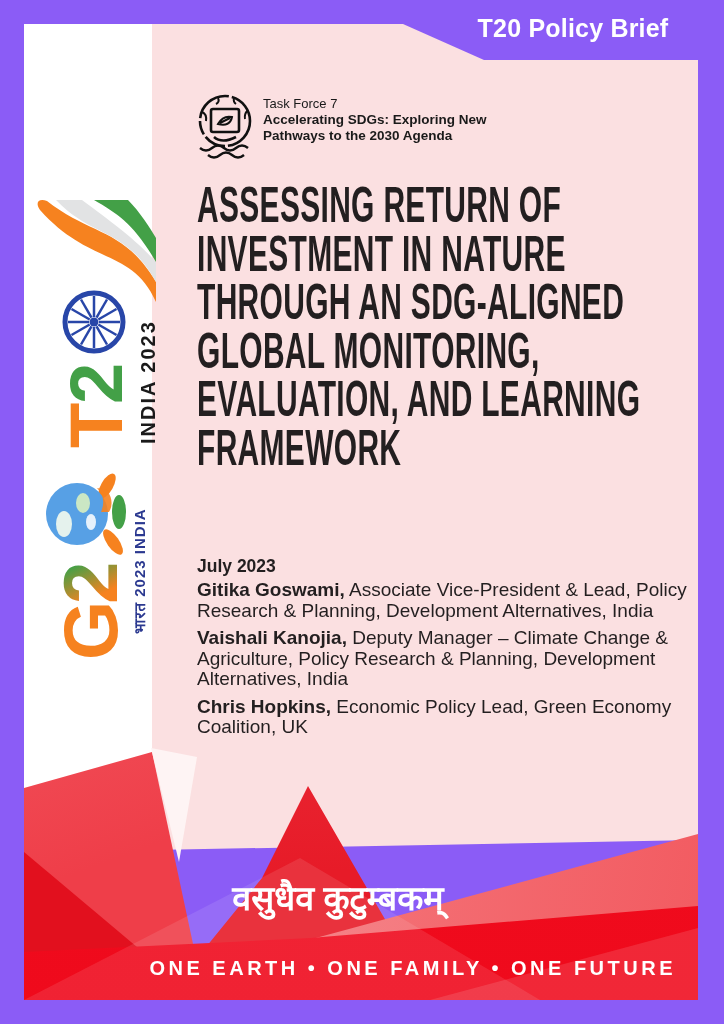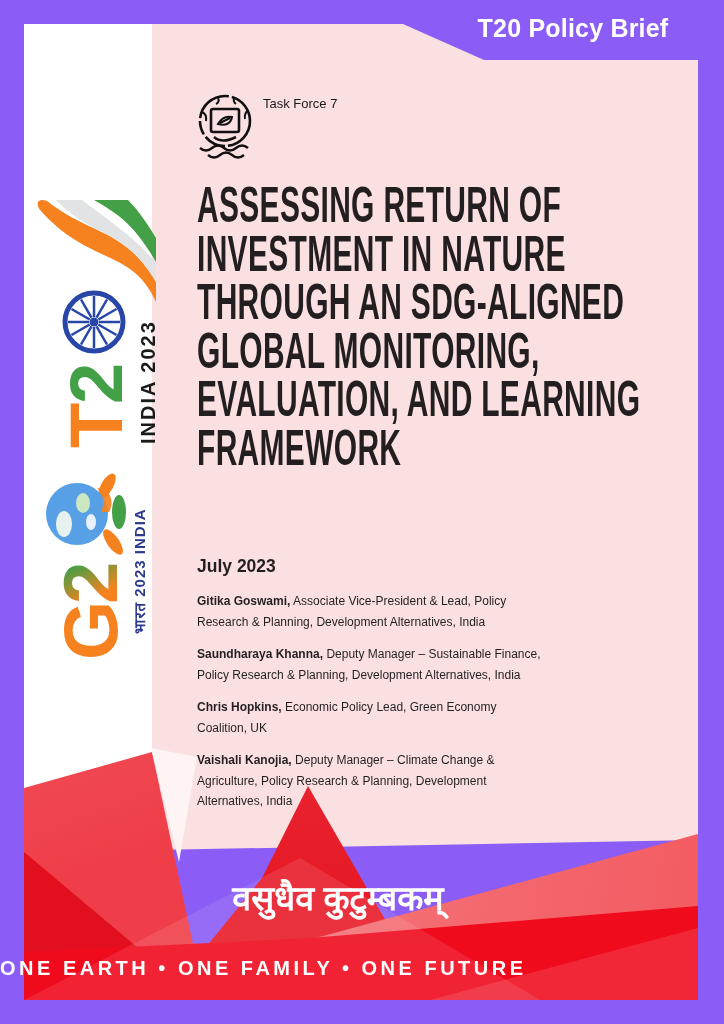--- a/index.html
+++ b/index.html
@@ -27,21 +27,21 @@
   
   .title { position:absolute; left:197px; top:181px; }
   .title-line {
     font-size:50px; font-weight:bold; line-height:48.5px; color:#231F20;
     white-space:nowrap; transform:scaleX(0.60); transform-origin:0 50%;
     letter-spacing:0.5px;
   }
   
   .pub-date { position:absolute; left:197px; top:556px; font-size:17.5px; font-weight:bold; color:#231F20; }
   .authors { position:absolute; left:197px; top:579px; width:492px; }
-  .authors p { margin:12px 0 7px 0; font-size:12px; line-height:20.5px; color:#231F20; white-space:pre-line; }
+  .authors p { margin:1px 0 7px 0; font-size:19px; line-height:20.5px; color:#231F20; white-space:pre-line; }
   .author-name { font-weight:bold; }
   
   .t20-logo { position:absolute; left:-28px; top:262px; width:250px; height:126px; transform:rotate(-90deg); }
   .g20-logo { position:absolute; left:-12px; top:497px; width:210px; height:120px; transform:rotate(-90deg); }
   
   .decor { position:absolute; inset:0; pointer-events:none; }
   .decor > div { position:absolute; inset:0; }
   .d-salmon-left { background:linear-gradient(160deg,#F5898D 0%,#EF3E49 70%);
     clip-path:polygon(24px 788px,152px 752px,205px 1000px,24px 1000px); }
   .d-white-wedge { background:#FEF4F4;
@@ -54,21 +54,21 @@
     clip-path:polygon(24px 852px,200px 1000px,24px 1000px); }
   .d-red-base { background:linear-gradient(180deg,#F20E1F,#EF0A1C);
     clip-path:polygon(24px 952px,310px 938px,698px 906px,698px 1000px,24px 1000px); }
   .d-sheen-a { background:rgba(255,255,255,0.10);
     clip-path:polygon(24px 1000px,300px 858px,540px 1000px); }
   .d-sheen-b { background:rgba(255,255,255,0.12);
     clip-path:polygon(430px 1000px,698px 928px,698px 1000px); }
   
   .sanskrit { position:absolute; left:0; top:846px; width:676px; text-align:center;
     color:#fff; font-size:34px; font-weight:600;margin-top:28px; }
-  .motto { position:absolute; left:0; top:957px; width:676px; text-align:left;
+  .motto { position:absolute; left:0; top:957px; width:676px; text-align:right;
     color:#fff; font-size:20px; font-weight:bold; letter-spacing:3.5px; }
 </style>
 </head>
 <body>
 
 <div class="page">
 
   <div class="white-strip"></div>
   <div class="pink-panel"></div>
 
@@ -80,43 +80,43 @@
     <circle cx="31" cy="29" r="25" fill="none" stroke="#111" stroke-width="2.6" stroke-dasharray="36 3 22 3 14 3 40 3"></circle>
     <path d="M8,20 q5,2 4,9 M54,18 q-4,4 -3,9 M24,6 q2,4 -2,6 M40,6 q-1,4 2,6" fill="none" stroke="#111" stroke-width="2"></path>
     <rect x="17" y="17" width="28" height="23" rx="2" fill="none" stroke="#111" stroke-width="2.6"></rect>
     <path d="M24,32 q5,-9 14,-7 q-2,10 -14,7 Z M26,31 l10,-5" fill="none" stroke="#111" stroke-width="2"></path>
     <path d="M20,45 q8,7 22,0" fill="none" stroke="#111" stroke-width="2.6"></path>
     <path d="M6,56 q6,5 12,0 t12,0 t12,0 t12,0" fill="none" stroke="#111" stroke-width="2.4"></path>
     <path d="M14,63 q6,5 12,0 t12,0 t12,0" fill="none" stroke="#111" stroke-width="2.4"></path>
   </svg>
   <div class="tf-text">
     <div class="tf-number">Task Force 7</div>
+    <div class="tf-theme">Accelerating SDGs: Exploring New
+Pathways to the 2030 Agenda</div>
   </div>
 
   <div class="title">
     <div class="title-line">ASSESSING RETURN OF</div>
     <div class="title-line">INVESTMENT IN NATURE</div>
     <div class="title-line">THROUGH AN SDG-ALIGNED</div>
     <div class="title-line">GLOBAL MONITORING,</div>
     <div class="title-line">EVALUATION, AND LEARNING</div>
     <div class="title-line">FRAMEWORK</div>
   </div>
 
   <div class="pub-date">July 2023</div>
 
   <div class="authors">
     <p><span class="author-name">Gitika Goswami,</span><span> Associate Vice-President &amp; Lead, Policy
 Research &amp; Planning, Development Alternatives, India</span></p>
-    <p><span class="author-name">Saundharaya Khanna,</span><span> Deputy Manager – Sustainable Finance,
-Policy Research &amp; Planning, Development Alternatives, India</span></p>
-    <p><span class="author-name">Chris Hopkins,</span><span> Economic Policy Lead, Green Economy
-Coalition, UK</span></p>
     <p><span class="author-name">Vaishali Kanojia,</span><span> Deputy Manager – Climate Change &amp;
 Agriculture, Policy Research &amp; Planning, Development
 Alternatives, India</span></p>
+    <p><span class="author-name">Chris Hopkins,</span><span> Economic Policy Lead, Green Economy
+Coalition, UK</span></p>
   </div>
 
   <div class="t20-logo">
     <svg width="250" height="126" viewBox="0 0 250 126">
 
       <g>
         <path d="M148,122 C202,98 184,56 240,6 C247,1 252,4 249,13 C214,58 222,90 168,122 Z" fill="#F6821F"></path>
         <path d="M168,122 C222,92 212,58 250,22 L250,48 C226,80 212,100 188,122 Z" fill="#E2E3E4"></path>
         <path d="M188,122 C226,100 236,84 250,60 L250,94 C238,106 222,116 212,122 Z" fill="#43A047"></path>
       </g>

